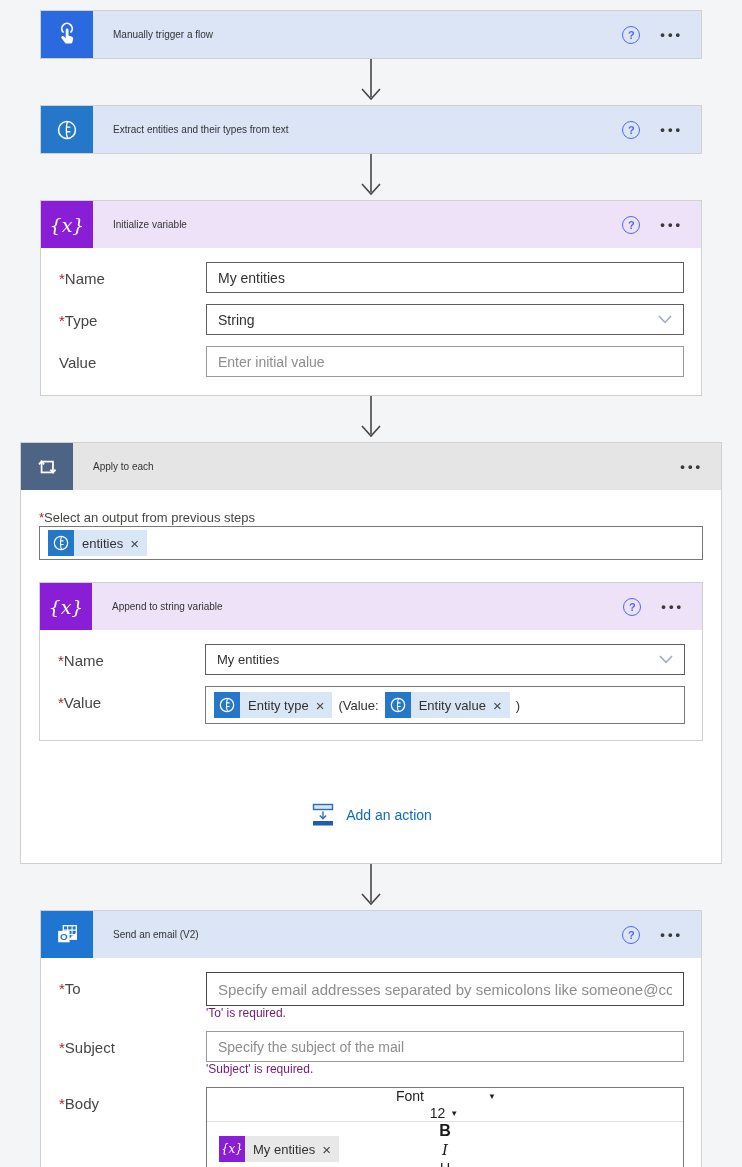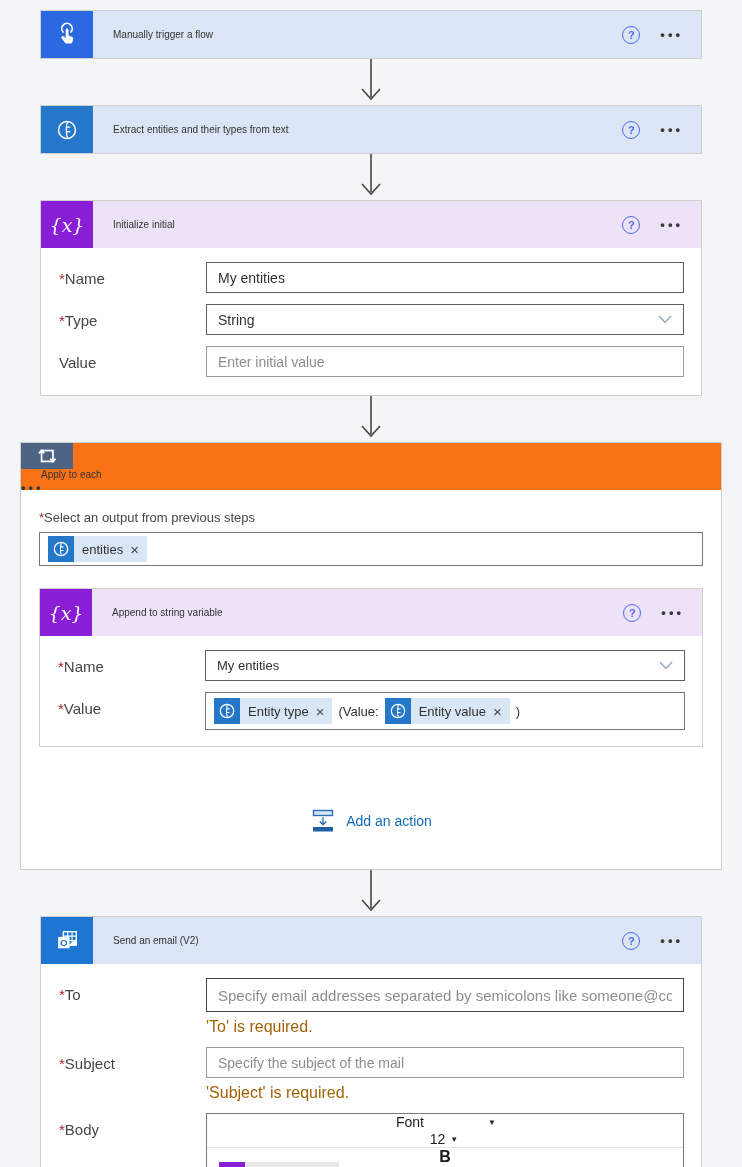--- a/index.html
+++ b/index.html
@@ -18,21 +18,21 @@
   .hdr-title { flex:1; display:flex; align-items:center; padding-left:20px; font-size:10px; color:#333; }
   .hdr-actions { display:flex; align-items:center; gap:20px; padding-right:18px; }
   .help-badge {
     width:18px; height:18px; border-radius:50%; border:1.5px solid #4f6bed; color:#4f6bed;
     display:flex; align-items:center; justify-content:center; font-size:11px; font-weight:bold;
   }
   .menu-dots { font-size:13px; letter-spacing:3px; color:#3b3a39; font-weight:bold; }
 
   .hdr-blue   { background:#dbe5f5; }
   .hdr-purple { background:#eee2f9; }
-  .hdr-gray   { background:#f97316;flex-direction:column; }
+  .hdr-gray   { background:#e5e5e5; }
   .bg-trigger { background:#2b69e0; }
   .bg-brain   { background:#2577c9; }
   .bg-var     { background:#8a1ed6; }
   .bg-scope   { background:#4d6485; }
   .bg-mail    { background:#1f76d2; }
 
   .var-glyph { color:#fff; font-family:"DejaVu Serif", serif; font-style:italic; font-size:19px; }
 
   .flow-arrow { display:block; margin:0 auto; }
 
@@ -45,25 +45,25 @@
   .text-input {
     width:100%; height:31px; border:1px solid #605e5c; background:#fff;
     font-family:inherit; font-size:14px; color:#323130; padding:0 11px; outline:none;
   }
   .text-input::placeholder { color:#8f8d8b; opacity:1; }
   .select-box {
     width:100%; height:31px; border:1px solid #605e5c; background:#fff;
     display:flex; align-items:center; justify-content:space-between; padding:12px 11px;
     font-size:14px; color:#323130; cursor:pointer;
   }
-  .err { margin-top:6px; font-size:16px; color:#a16207; }
+  .err { font-size:12px; color:#701a75; }
 
   .scope { width:702px; margin-left:20px; background:#fff; border:1px solid #d2d0ce; }
   .scope-body { padding:20px 18px 36px 18px; }
-  .scope-label { font-size:13px; color:#484644; margin-bottom:7px; }
+  .scope-label { font-size:13px; color:#484644; margin-bottom:1px; }
   .output-field {
     border:1px solid #7a7876; background:#fff; min-height:34px;
     display:flex; align-items:center; padding:3px 8px; margin-bottom:22px;
   }
   .inner-card { margin:0; width:auto; }
 
   .token { display:inline-flex; align-items:stretch; height:26px; flex:none; }
   .token-icon { width:26px; flex:none; display:flex; align-items:center; justify-content:center; }
   .token-blue { background:#2577c9; }
   .token-purple { background:#8a1ed6; }
@@ -147,21 +147,21 @@
   <svg class="flow-arrow" width="26" height="46" viewBox="0 0 26 46">
     <line x1="13" y1="0" x2="13" y2="38" stroke="#484644" stroke-width="1.6"></line>
     <polyline points="4,30 13,40 22,30" fill="none" stroke="#484644" stroke-width="1.6"></polyline>
   </svg>
 
   <div class="card">
     <div class="card-header hdr-purple">
       <div class="hdr-icon bg-var">
         <span class="var-glyph">{x}</span>
       </div>
-      <div class="hdr-title">Initialize initial</div>
+      <div class="hdr-title">Initialize variable</div>
       <div class="hdr-actions">
         <div class="help-badge">?</div>
         <div class="menu-dots">•••</div>
       </div>
     </div>
     <div class="card-body">
       <div class="field-row">
         <div class="field-label"><span class="req">*</span><span>Name</span></div>
         <div class="field-col">
           <input class="text-input" type="text" value="My entities" style="">

